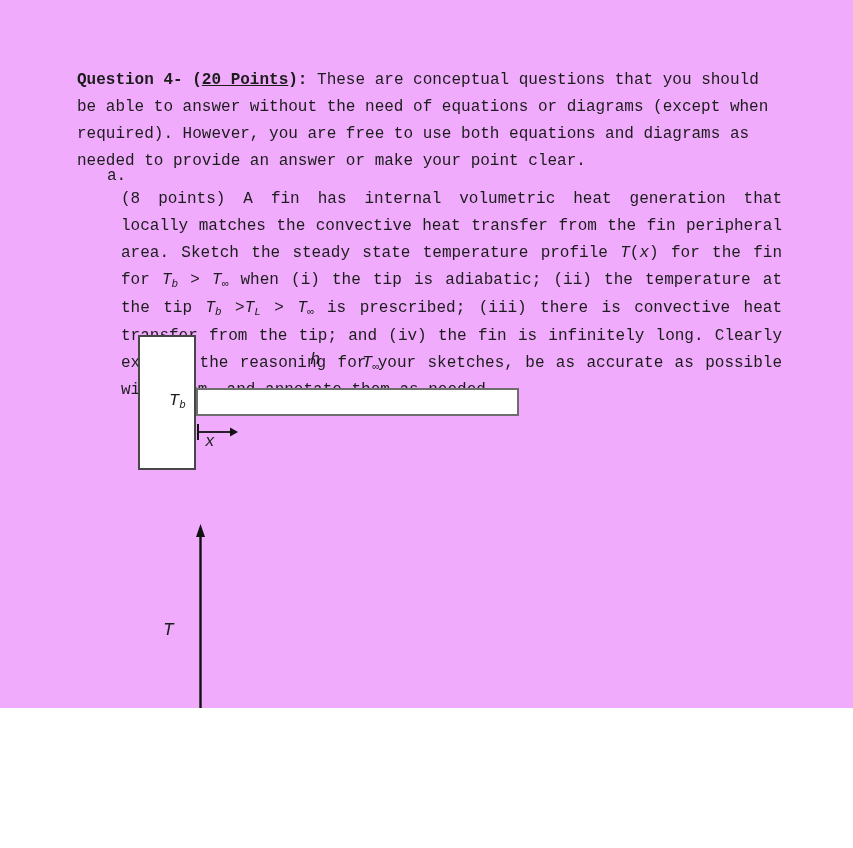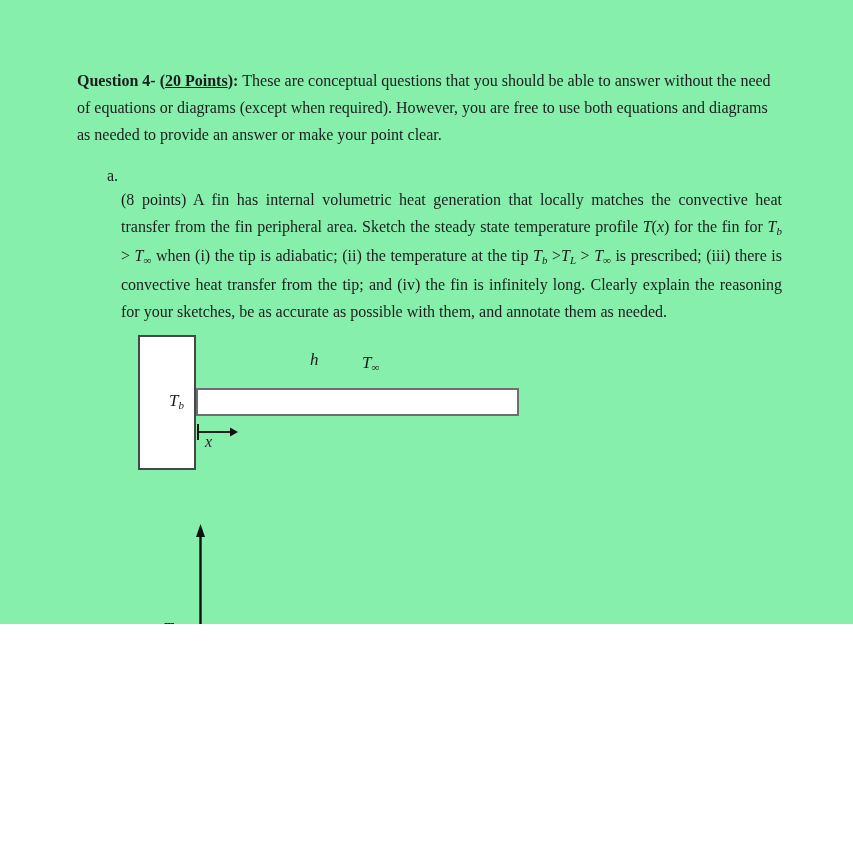--- a/index.html
+++ b/index.html
@@ -1,20 +1,20 @@
 <!DOCTYPE html>
 <html><head>
 <meta charset="utf-8">
 <style>
   html,body{margin:0;padding:0;background:#ffffff;}
   .page{
     position:relative;
-    width:853px;height:624px;
-    background:#86efac;
-    font-family:Liberation Serif, serif;
+    width:853px;height:708px;
+    background:#f0abfc;
+    font-family:Liberation Mono, monospace;
     color:#1c1c1c;
     overflow:hidden;
   }
   
   .intro{
     position:absolute;left:77px;top:51px;width:706px;
     font-size:16px;line-height:27px;text-align:left;
   }
   .item-a-marker{
     position:absolute;left:107px;top:163px;

